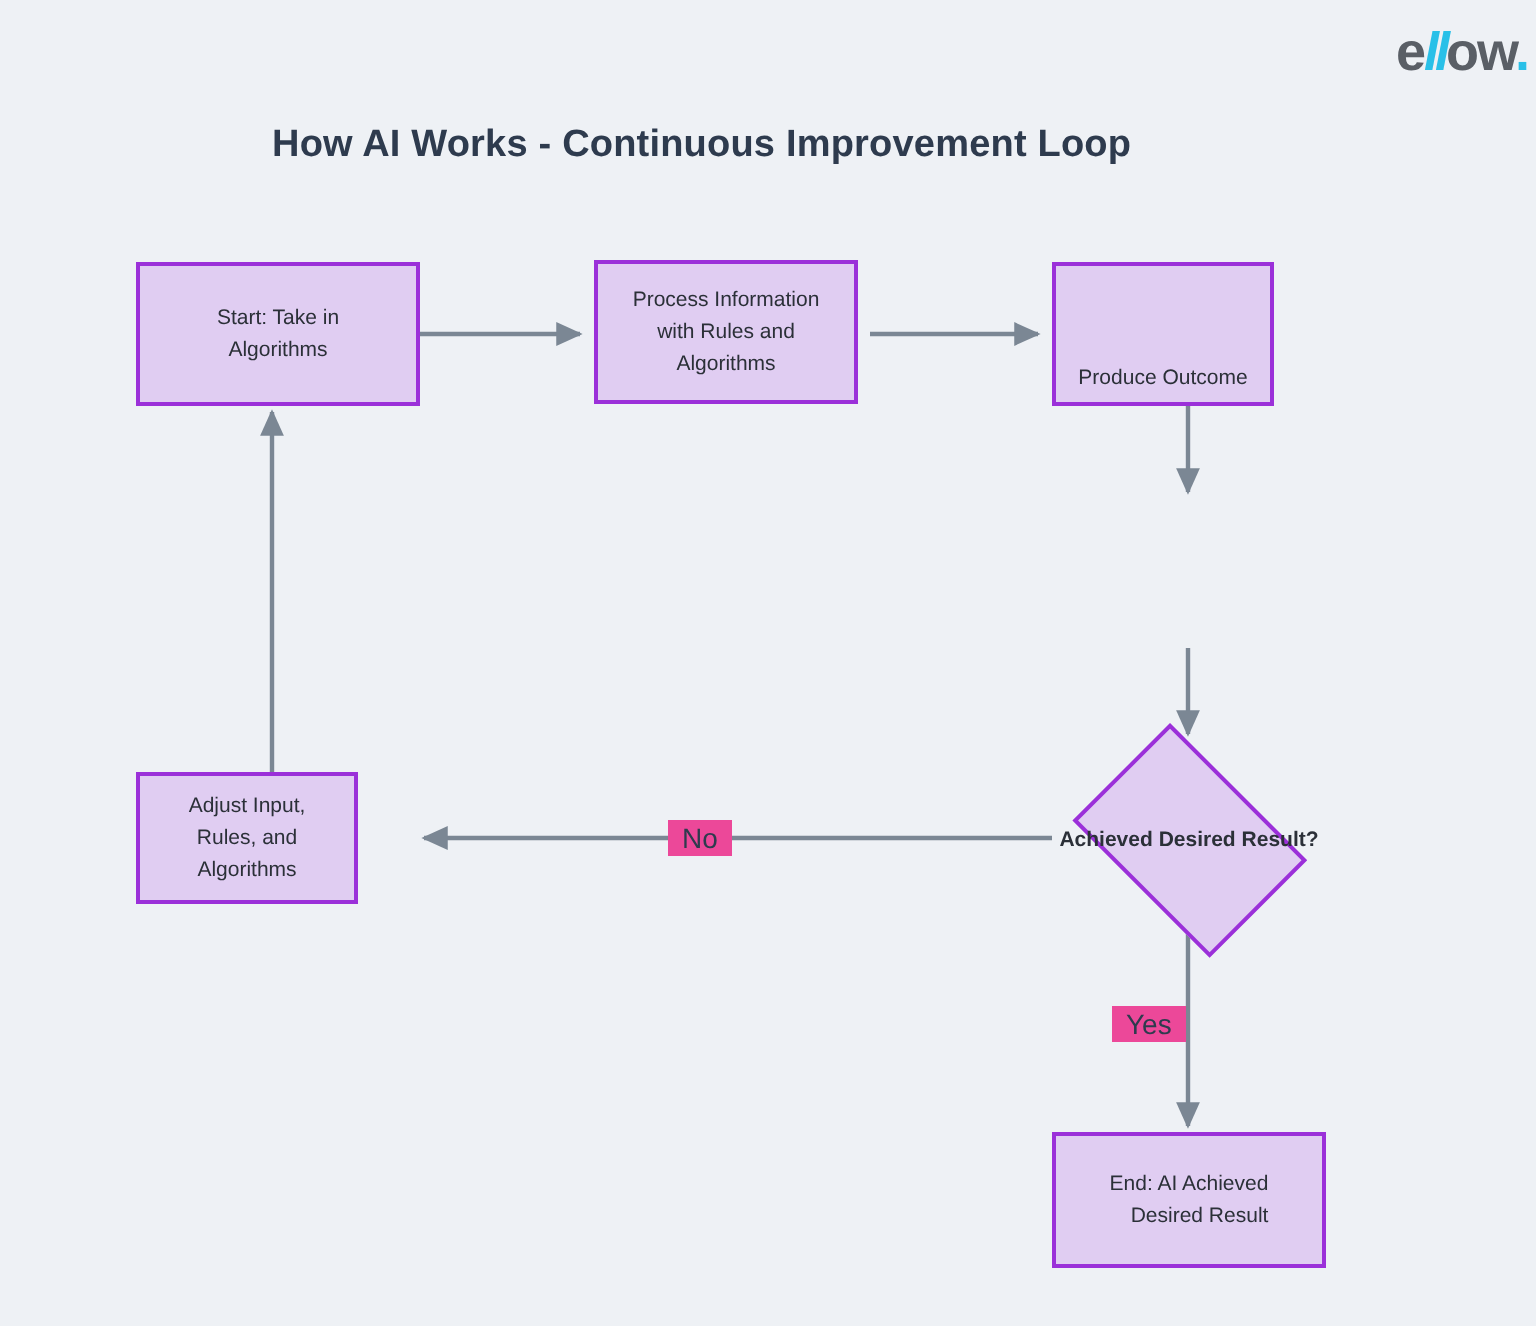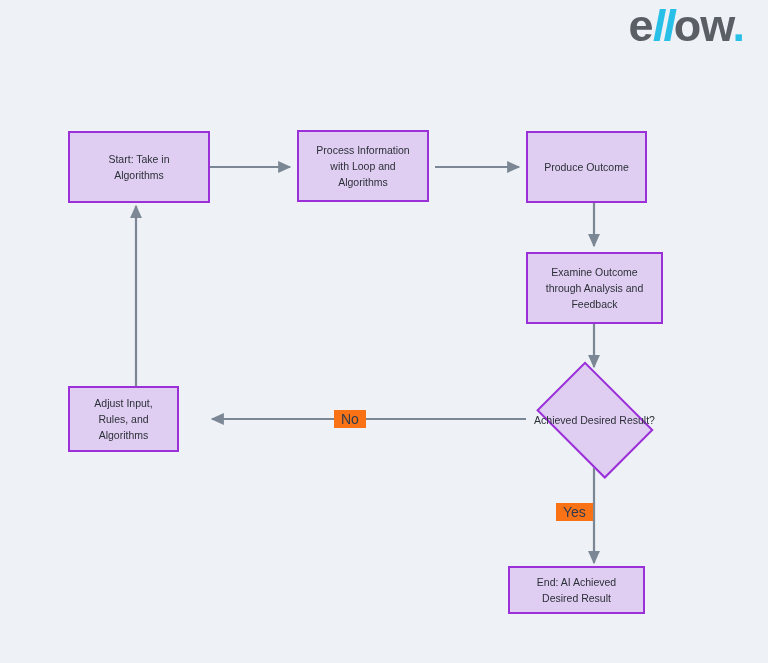--- a/index.html
+++ b/index.html
@@ -18,23 +18,23 @@
   #canvas {
     position: absolute;
     left: 0; top: 0;
     width: 768px;
     height: 663px;
   }
 
   
   #logo {
     position: absolute;
-    right: 24px;
+    right: 4px;
     top: 8px;
-    font-size: 45px;
+    font-size: 27px;
     font-weight: bold;
     letter-spacing: -1px;
     line-height: 36px;
     color: #5a5f66;
     user-select: none;
     white-space: nowrap;
   }
   #logo .accent {
     color: #29c0e8;
     font-style: italic;
@@ -74,20 +74,21 @@
   }
   .node span {
     display: block;
   }
 
   .diamond-wrap {
     position: absolute;
     display: flex;
     align-items: center;
     justify-content: center;
+    font-weight: bold;
   }
   .diamond-shape {
     position: absolute;
     left: 50%;
     top: 50%;
     width: 70.7%;
     height: 70.7%;
     transform: translate(-50%, -50%) rotate(45deg);
     background: #e0cdf2;
     border: 2px solid #9b30d9;
@@ -100,34 +101,35 @@
     color: #2b3038;
     font-size: 10.5px;
     line-height: 16px;
   }
 
   
   .edge-label {
     position: absolute;
     color: #2e3b4e;
     font-size: 14px;
-    background: #f97316;
+    background: #ec4899;
     padding: 0 7px;
     line-height: 18px;
   }
 </style>
 </head>
 <body>
 
 <div id="canvas">
 
   <div id="logo">
     <span>e</span><span class="accent">ll</span><span>ow</span><span class="dot">.</span>
   </div>
 
+  <div id="title">How AI Works - Continuous Improvement Loop</div>
 
   <svg width="768" height="663" style="position:absolute;left:0;top:0;">
     <defs>
       <marker id="arrowhead" markerWidth="7" markerHeight="7" refX="5.4" refY="3" orient="auto" markerUnits="strokeWidth">
         <path d="M0,0.3 L6,3 L0,5.7 z" fill="#7b8794"></path>
       </marker>
     </defs>
 
     <line x1="206" y1="167" x2="290" y2="167" stroke="#7b8794" stroke-width="2.2" marker-end="url(#arrowhead)"></line>
 
@@ -150,55 +152,48 @@
   <div class="node" style="left:68px; top:131px; width:142px; height:72px;">
     <div>
       <span>Start: Take in</span>
       <span>Algorithms</span>
     </div>
   </div>
 
   <div class="node" style="left:297px; top:130px; width:132px; height:72px;">
     <div>
       <span>Process Information</span>
-      <span>with Loop and</span>
+      <span>with Rules and</span>
       <span>Algorithms</span>
     </div>
   </div>
 
-  <div class="node" style="left:526px; top:131px; width:121px; height:72px;">
+  <div class="node" style="left:526px; top:131px; width:111px; height:72px;align-items:flex-end;">
     <div>
       <span>Produce Outcome</span>
     </div>
   </div>
 
-  <div class="node" style="left:526px; top:252px; width:137px; height:72px;">
-    <div>
-      <span>Examine Outcome</span>
-      <span>through Analysis and</span>
-      <span>Feedback</span>
-    </div>
-  </div>
 
   <div class="diamond-wrap" style="left:526px; top:371px; width:137px; height:97px;">
     <div class="diamond-shape"></div>
     <div class="diamond-label">
       <span>Achieved</span>
       <span>Desired</span>
       <span>Result?</span>
     </div>
   </div>
 
   <div class="node" style="left:68px; top:386px; width:111px; height:66px;">
     <div>
       <span>Adjust Input, Rules, and</span>
       <span>Algorithms</span>
     </div>
   </div>
 
-  <div class="node" style="left:508px; top:566px; width:137px; height:48px;">
+  <div class="node" style="left:526px; top:566px; width:137px; height:68px;text-align:right;">
     <div>
       <span>End: AI Achieved</span>
       <span>Desired Result</span>
     </div>
   </div>
 
 </div>
 
 </body></html>

